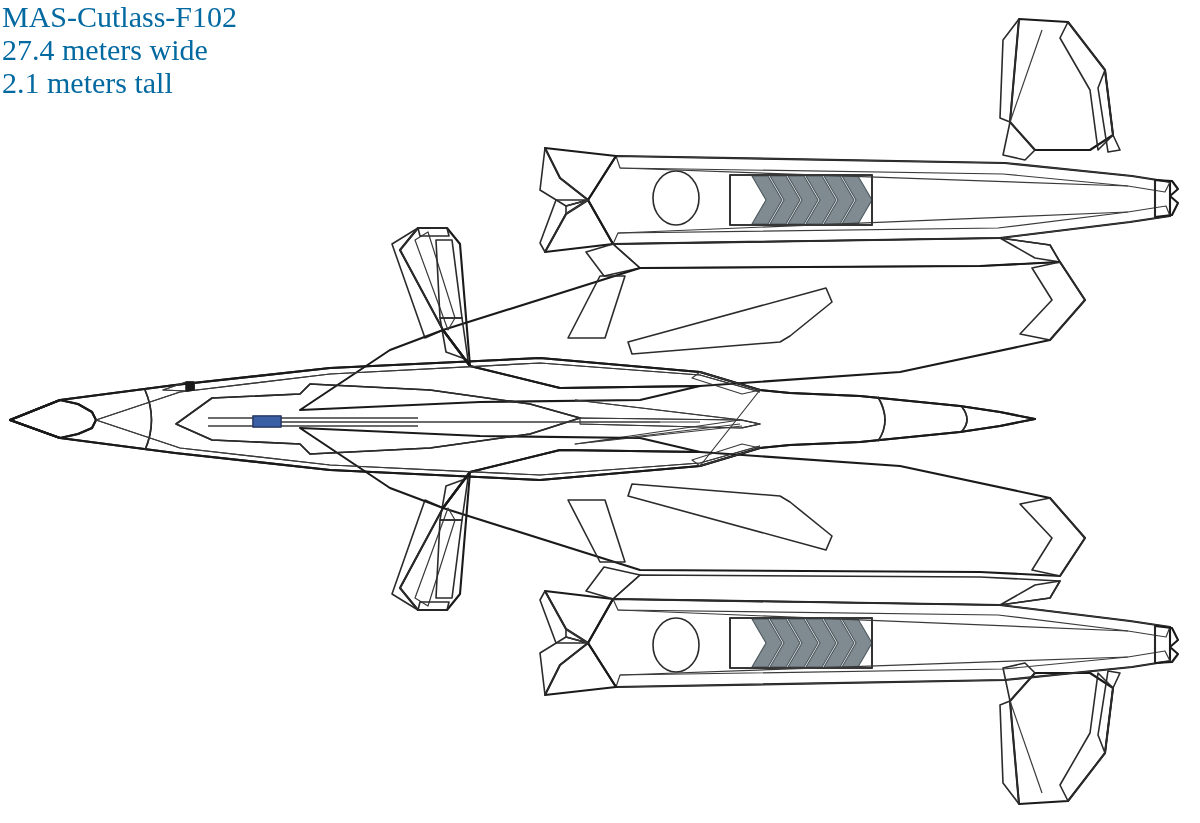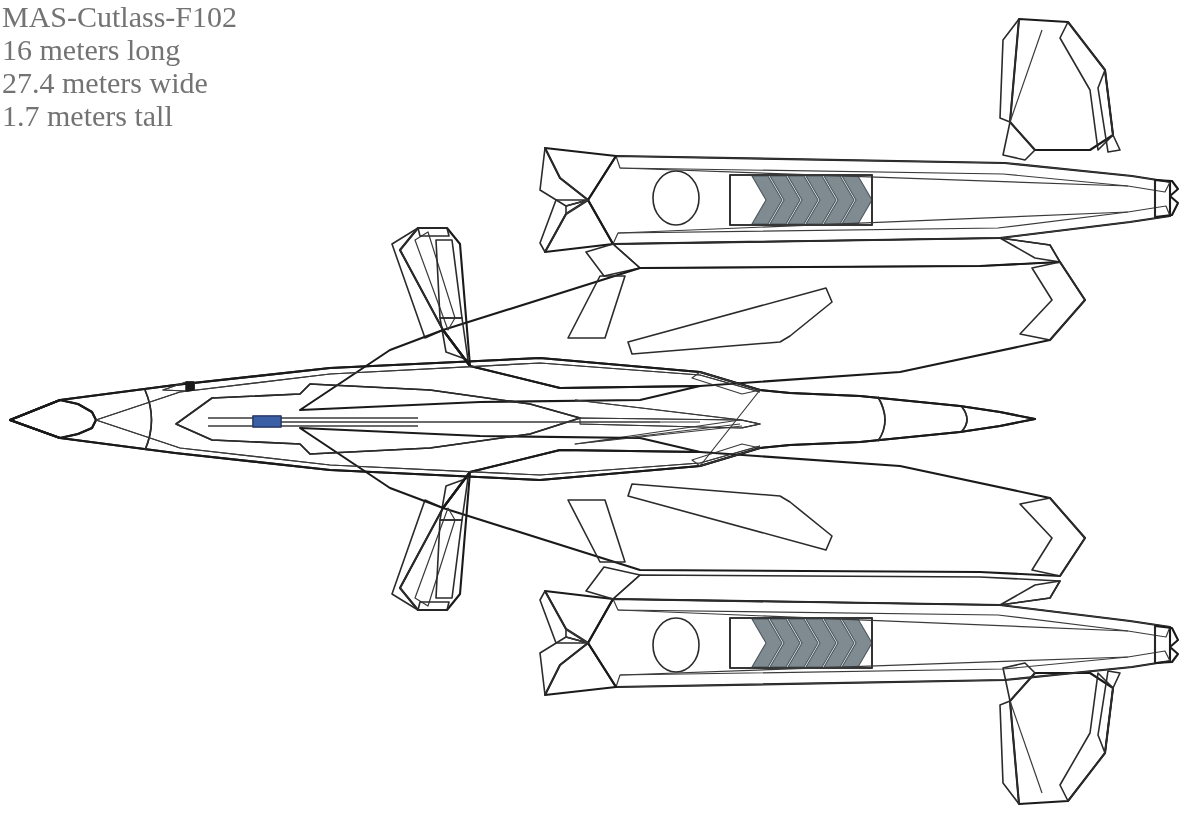--- a/index.html
+++ b/index.html
@@ -24,21 +24,21 @@
     position: absolute;
     left: 2px;
     top: 2px;
     z-index: 5;
     line-height: 1.0;
     user-select: none;
   }
   #spec-block .spec-line {
     font-family: "Liberation Serif", "DejaVu Serif", serif;
     font-size: 30px;
-    color: #737373;
+    color: #0369a1;
     white-space: nowrap;
     margin: 0 0 3px 0;
     letter-spacing: 0px;
   }
   #craft-svg {
     position: absolute;
     left: 0;
     top: 0;
     width: 1200px;
     height: 823px;
@@ -48,23 +48,22 @@
   .ln-thin { stroke: #2b2b2b; stroke-width: 1.6; fill: none; stroke-linejoin: round; }
   .ln-hair { stroke: #3a3a3a; stroke-width: 1.2; fill: none; stroke-linejoin: round; }
 </style>
 </head>
 <body>
 
 <div id="stage">
 
   <div id="spec-block">
     <div class="spec-line">MAS-Cutlass-F102</div>
-    <div class="spec-line">16 meters long</div>
     <div class="spec-line">27.4 meters wide</div>
-    <div class="spec-line">1.7 meters tall</div>
+    <div class="spec-line">2.1 meters tall</div>
   </div>
 
   <svg id="craft-svg" viewBox="0 0 1200 823">
 
     <g>
 
       <g>
         <path d="M1019,19 L1068,22 L1105,70 L1113,135 L1090,150 L1035,150 L1010,122 Z" fill="#d8d8d8" class="ln"></path>
         <path d="M1019,19 L1010,122 L1000,118 L1003,40 Z" fill="#67757a" class="ln-thin"></path>
         <path d="M1068,22 L1105,70 L1113,135 L1098,150 L1090,90 L1060,38 Z" fill="#cfcfcf" class="ln-thin"></path>

